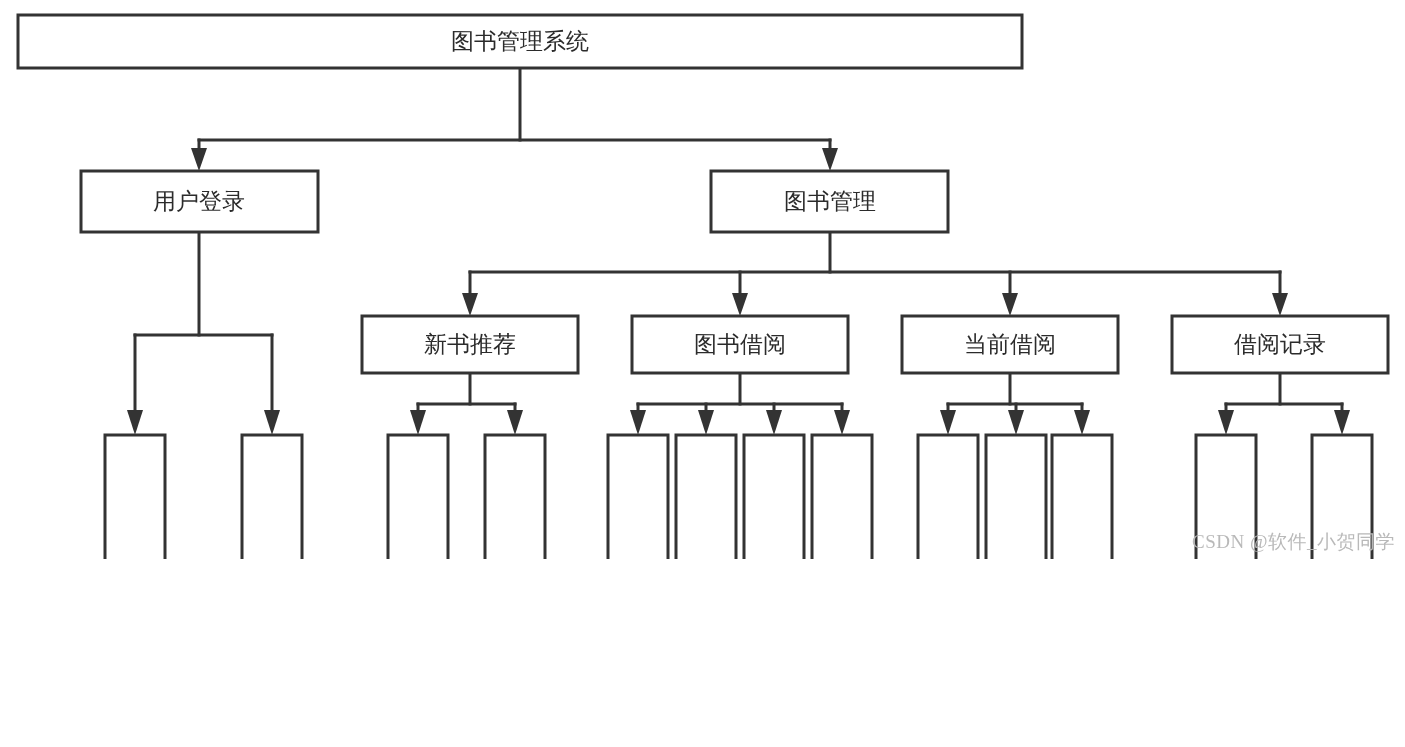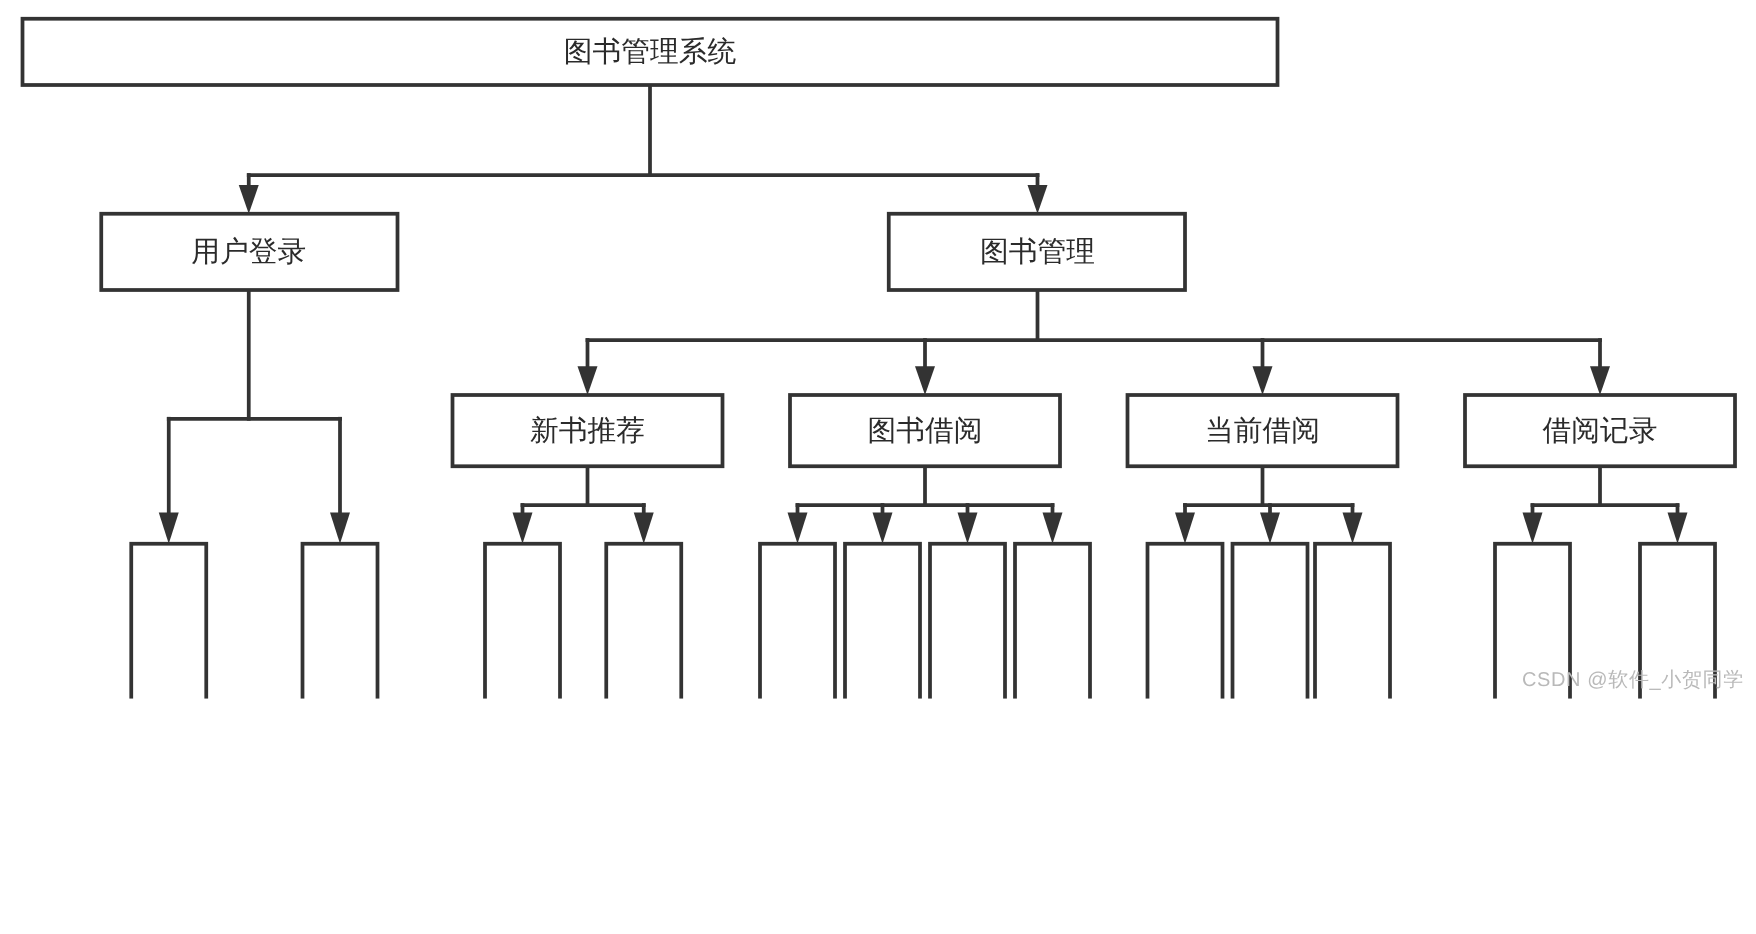--- a/index.html
+++ b/index.html
@@ -64,22 +64,22 @@
     letter-spacing: 3px;
     color: #2b2b2b;
     white-space: nowrap;
     text-align: center;
     pointer-events: none;
   }
   .watermark {
     position: absolute;
     right: 10px;
     bottom: 4px;
-    font-family: Liberation Sans, sans-serif;
-    font-size: 16px;
+    font-family: Liberation Serif, serif;
+    font-size: 19px;
     color: #b9b9b9;
     letter-spacing: 0.5px;
     white-space: nowrap;
     margin-top: 42px;
   }
 </style>
 </head>
 <body>
 
 <div id="stage">

